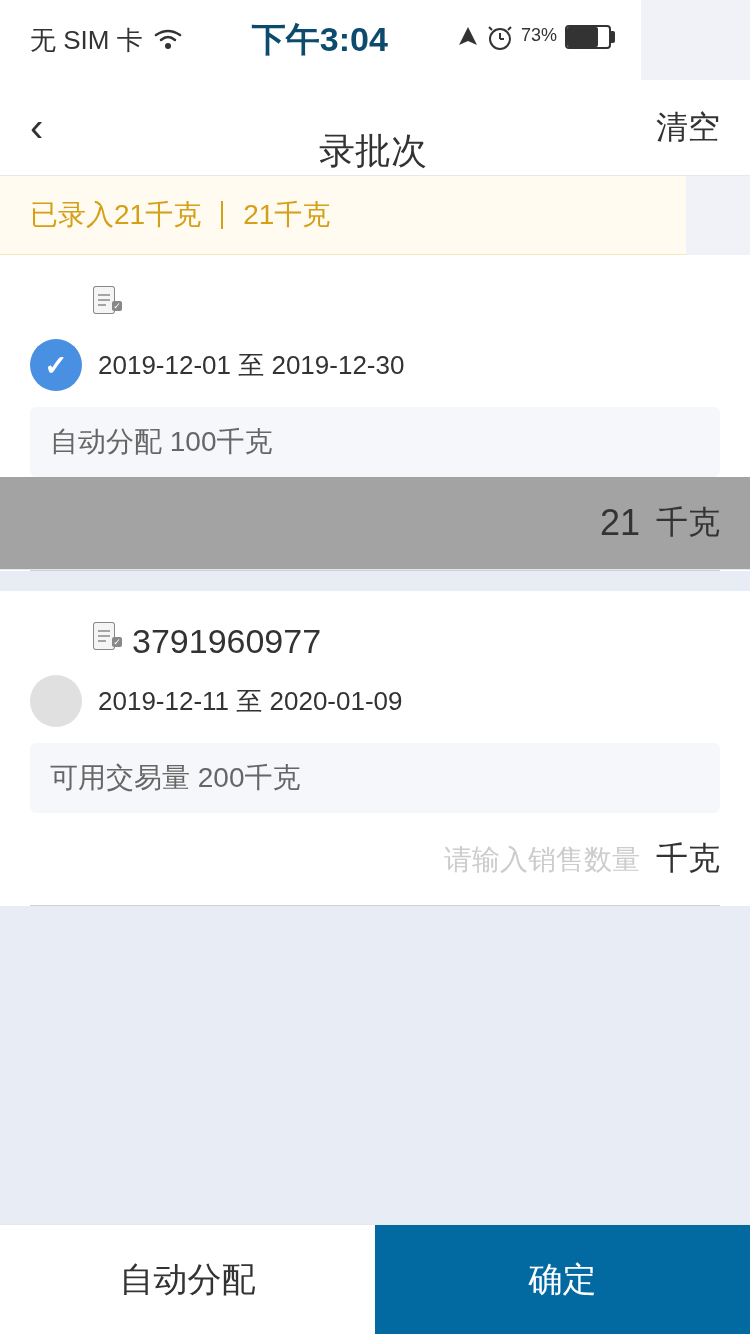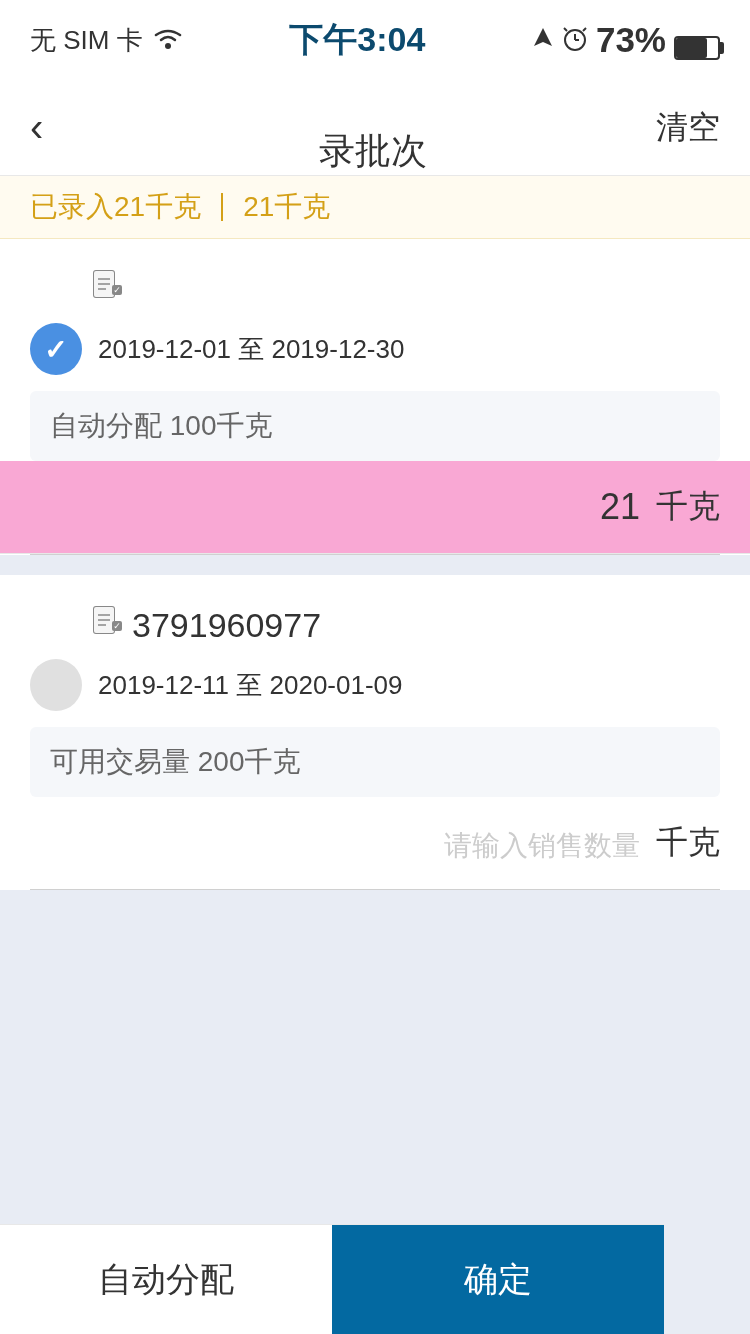--- a/index.html
+++ b/index.html
@@ -7,21 +7,21 @@
     body {
       width: 750px;
       min-height: 1334px;
       font-family: -apple-system, "PingFang SC", "Helvetica Neue", Arial, sans-serif;
       background: #f0f2f7;
       font-size: 30px;
     }
 
     
     .status-bar {
-      width: 750px;
+      width: 641px;
       height: 80px;
       background: #fff;
       display: flex;
       align-items: center;
       justify-content: space-between;
       padding: 0 30px;
     }
     .status-left {
       font-size: 26px;
       color: #333;
@@ -29,26 +29,25 @@
       align-items: center;
       gap: 10px;
     }
     .status-time {
       font-size: 34px;
       font-weight: 600;
       color: #0c4a6e;
       text-align: center;
     }
     .status-right {
-      font-size: 35px;
-      color: #333;
-      display: flex;
-      align-items: flex-end;
+      font-size: 18px;
+      color: #333;
+      display: flex;
+      align-items: flex-start;
       gap: 8px;
-      font-weight: bold;
     }
     .battery-icon {
       display: inline-block;
       width: 46px;
       height: 24px;
       border: 2px solid #333;
       border-radius: 4px;
       position: relative;
     }
     .battery-icon::after {
@@ -93,23 +92,23 @@
       margin-top: 47px;
     }
     .nav-clear {
       font-size: 32px;
       color: #333;
       cursor: pointer;
     }
 
     
     .info-bar {
-      width: 750px;
+      width: 686px;
       background: #fffbf0;
-      padding: 12px 30px;
+      padding: 20px 30px;
       display: flex;
       align-items: center;
       gap: 20px;
       border-bottom: 1px solid #f5e8c0;
     }
     .info-recorded {
       font-size: 28px;
       color: #d4a017;
     }
     .info-divider {
@@ -181,21 +180,21 @@
       background: #f5f7fa;
       border-radius: 6px;
       padding: 16px 20px;
       margin: 0 0 0 0;
       font-size: 28px;
       color: #666;
     }
 
     
     .quantity-row {
-      background: #f9a8d4;
+      background: #a3a3a3;
       padding: 24px 30px;
       display: flex;
       align-items: center;
       justify-content: flex-end;
       gap: 16px;
       border-bottom: 1px solid #e8e8e8;
     }
     .quantity-input {
       font-size: 36px;
       color: #333;
@@ -253,21 +252,21 @@
     .empty-area {
       background: #e8ecf4;
       flex: 1;
       min-height: 500px;
     }
 
     
     .bottom-bar {
       position: fixed;
       bottom: 0;
-      width: 664px;
+      width: 750px;
       height: 110px;
       display: flex;
       background: #fff;
       border-top: 1px solid #e8e8e8;
     }
     .btn-auto {
       flex: 1;
       display: flex;
       align-items: center;
       justify-content: center;
@@ -397,21 +396,21 @@
         <div class="checkbox-circle unchecked">
           <span class="checkmark"></span>
         </div>
         <span class="batch-date">2019-12-11 至 2020-01-09</span>
       </div>
       <div class="batch-avail-row">
         <span>可用交易量 200千克</span>
       </div>
     </div>
     <div class="quantity-placeholder-row">
-      <input type="text" class="quantity-input" placeholder="请输入销售数量" style="color: #ec4899; width: 280px;">
+      <input type="text" class="quantity-input" placeholder="请输入销售数量" style="color: #ec4899; width: 280px; font-family: Liberation Mono, monospace;">
       <span class="qty-unit-text">千克</span>
     </div>
     <div class="qty-underline"></div>
   </div>
 
   <div class="empty-area"></div>
 
 </div>
 
 <div class="bottom-bar">

